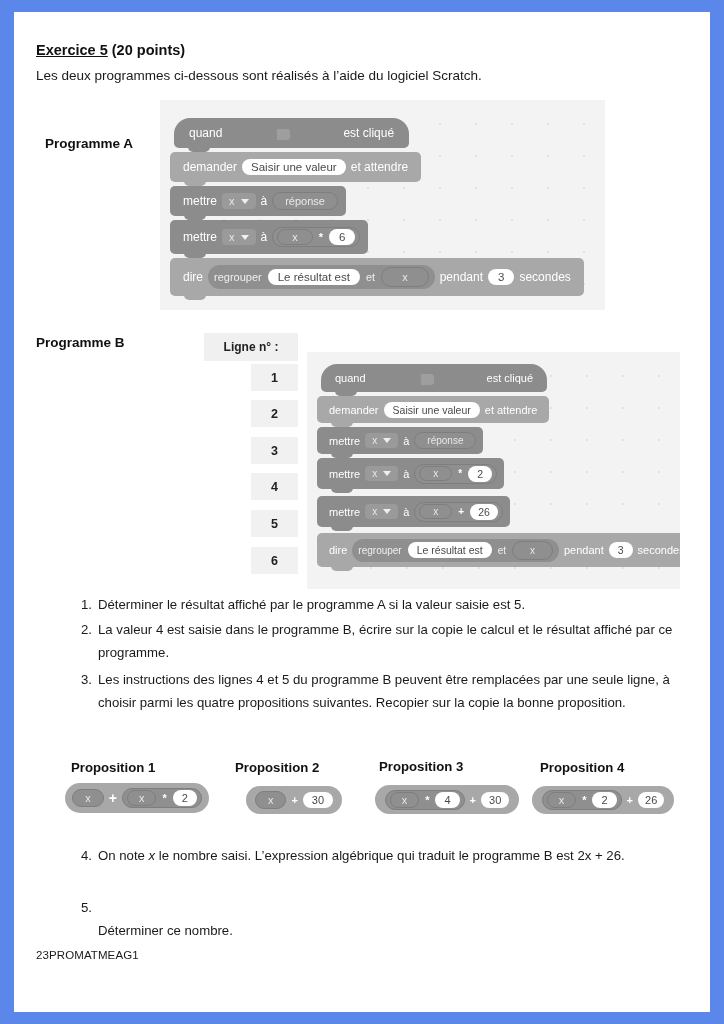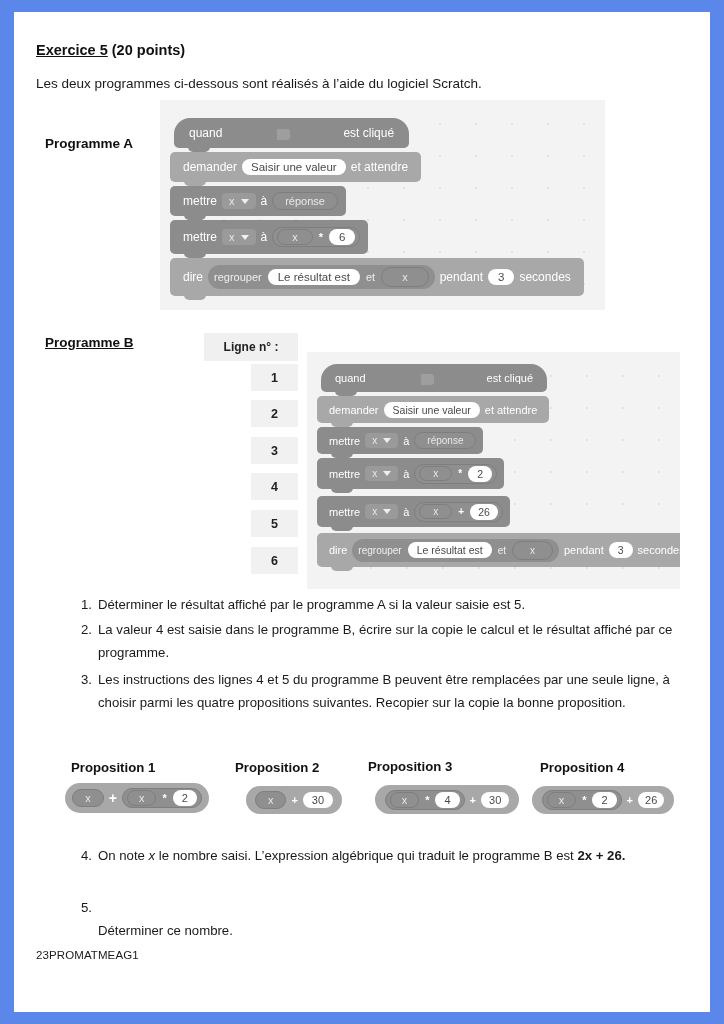--- a/index.html
+++ b/index.html
@@ -31,35 +31,35 @@
     font-size: 14.5px;
     font-weight: bold;
     color: #111;
     white-space: nowrap;
   }
   .ex-title .u { text-decoration: underline; }
 
   .intro {
     position: absolute;
     left: 22px;
-    top: 64px;
+    top: 56px;
     font-size: 13.5px;
     color: #1a1a1a;
     white-space: nowrap;
   }
 
   .prog-label {
     position: absolute;
     font-size: 13.5px;
     font-weight: bold;
     color: #111;
     white-space: nowrap;
   }
   #prog-a-label { left: 31px; top: 124px; }
-  #prog-b-label { left: 31px; top: 323px; text-decoration: underline; }
+  #prog-b-label { left: 22px; top: 323px; }
 
   
   .scratch-canvas {
     position: absolute;
     background: #f3f3f3;
     background-image:
       radial-gradient(circle, #e2e2e2 1px, transparent 1.2px);
     background-size: 36px 32px;
     background-position: 10px 8px;
     overflow: hidden;
@@ -206,21 +206,21 @@
     top: 0;
     width: 20px;
     text-align: right;
   }
   .q .body {
     display: block;
     margin-left: 26px;
     width: 612px;
   }
   .q i { font-style: italic; }
-  .q b { font-weight: bold; }
+  .q b { font-weight: normal; }
 
   
   .prop-title {
     position: absolute;
     font-size: 13.2px;
     font-weight: bold;
     color: #111;
     white-space: nowrap;
   }
   .prop-block {
@@ -431,21 +431,21 @@
     </span>
   </div>
 
   <div class="prop-title" style="left:221px; top:748px;">Proposition 2</div>
   <div class="prop-block" style="left:232px; top:774px; width:96px; height:28px; justify-content:center;">
     <span class="oval-var" style="padding:2px 12px;">x</span>
     <span class="op">+</span>
     <span class="oval-in" style="padding:2px 9px;">30</span>
   </div>
 
-  <div class="prop-title" style="left:354px; top:747px;">Proposition 3</div>
+  <div class="prop-title" style="left:365px; top:747px;">Proposition 3</div>
   <div class="prop-block" style="left:361px; top:773px; width:144px; height:29px; justify-content:center;">
     <span class="oval-op">
       <span class="oval-var" style="padding:1px 11px;">x</span>
       <span class="op">*</span>
       <span class="oval-in" style="padding:2px 9px;">4</span>
     </span>
     <span class="op">+</span>
     <span class="oval-in" style="padding:2px 8px;">30</span>
   </div>
 

